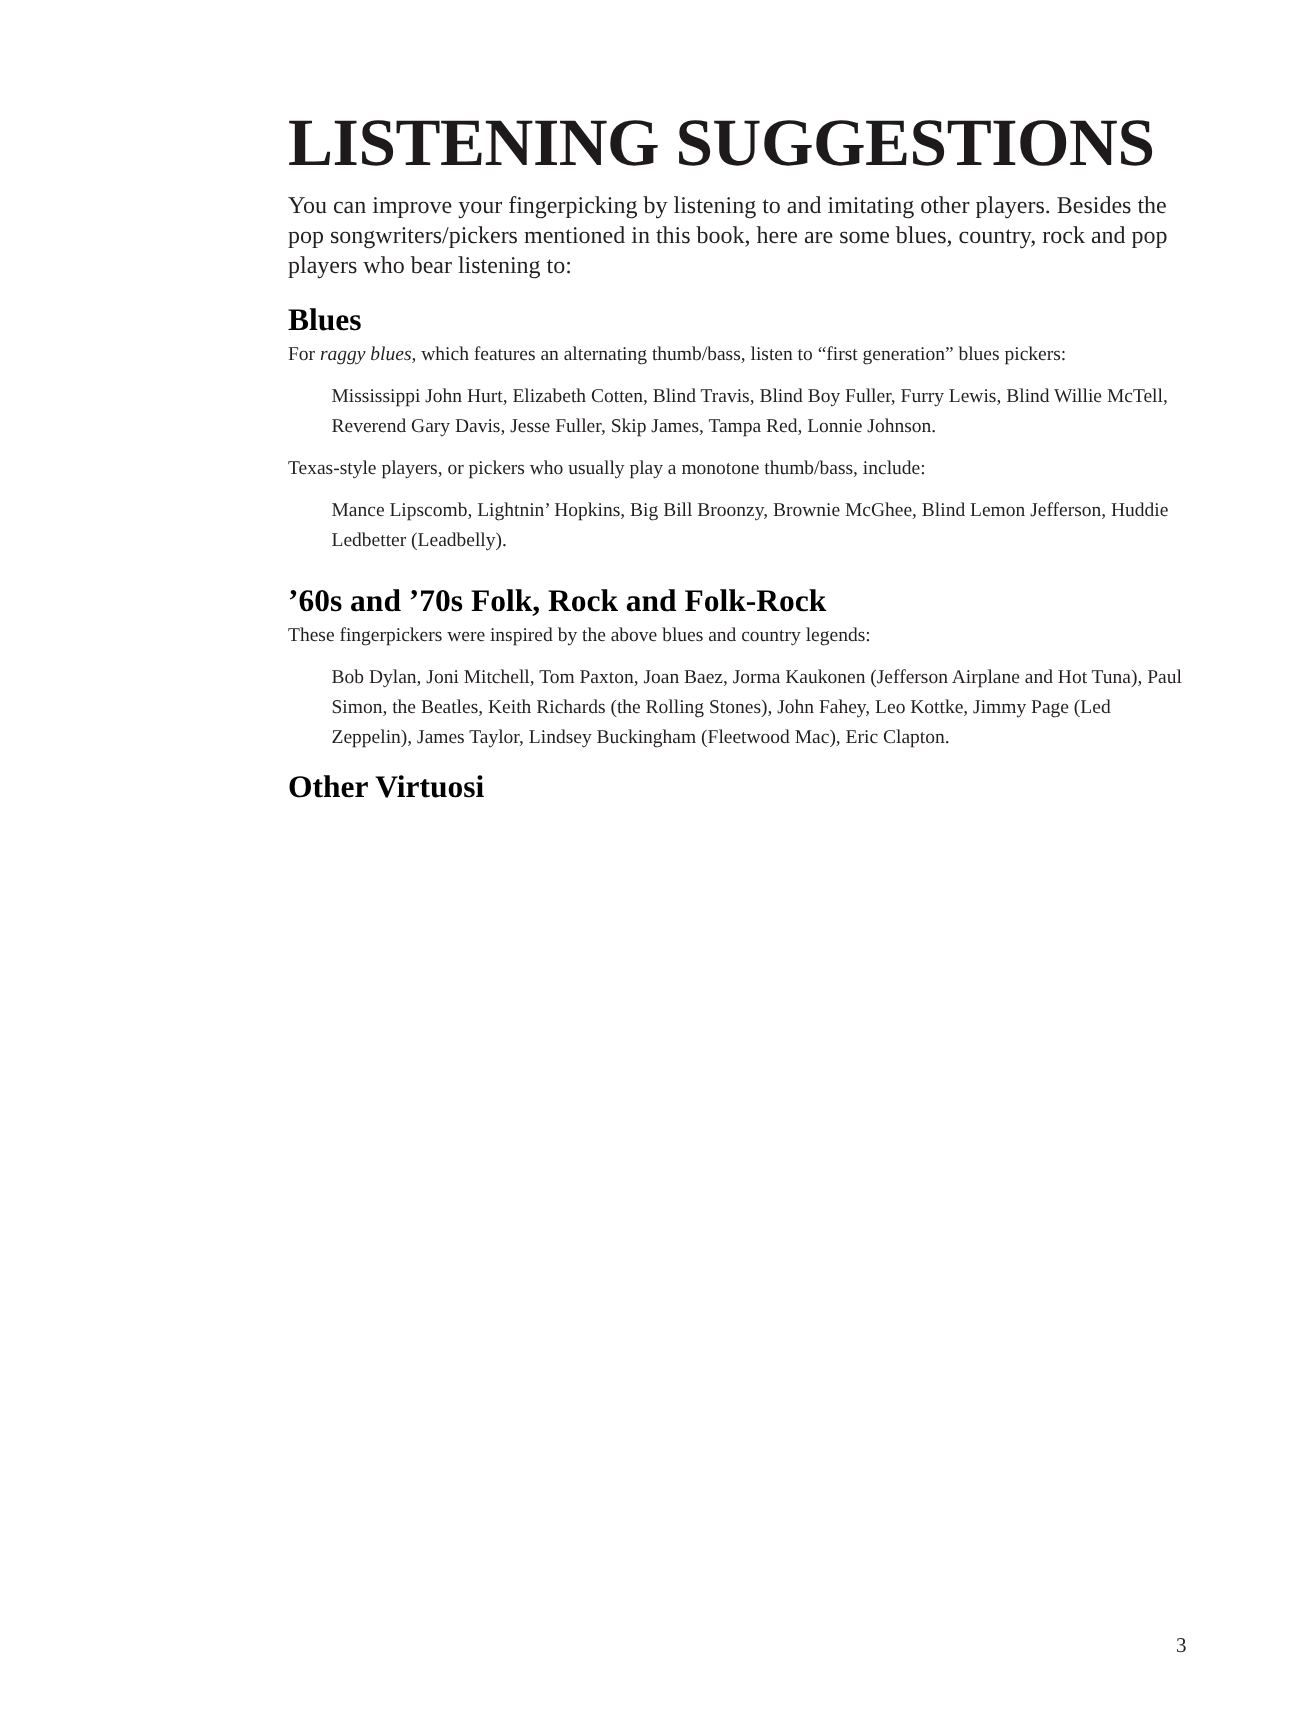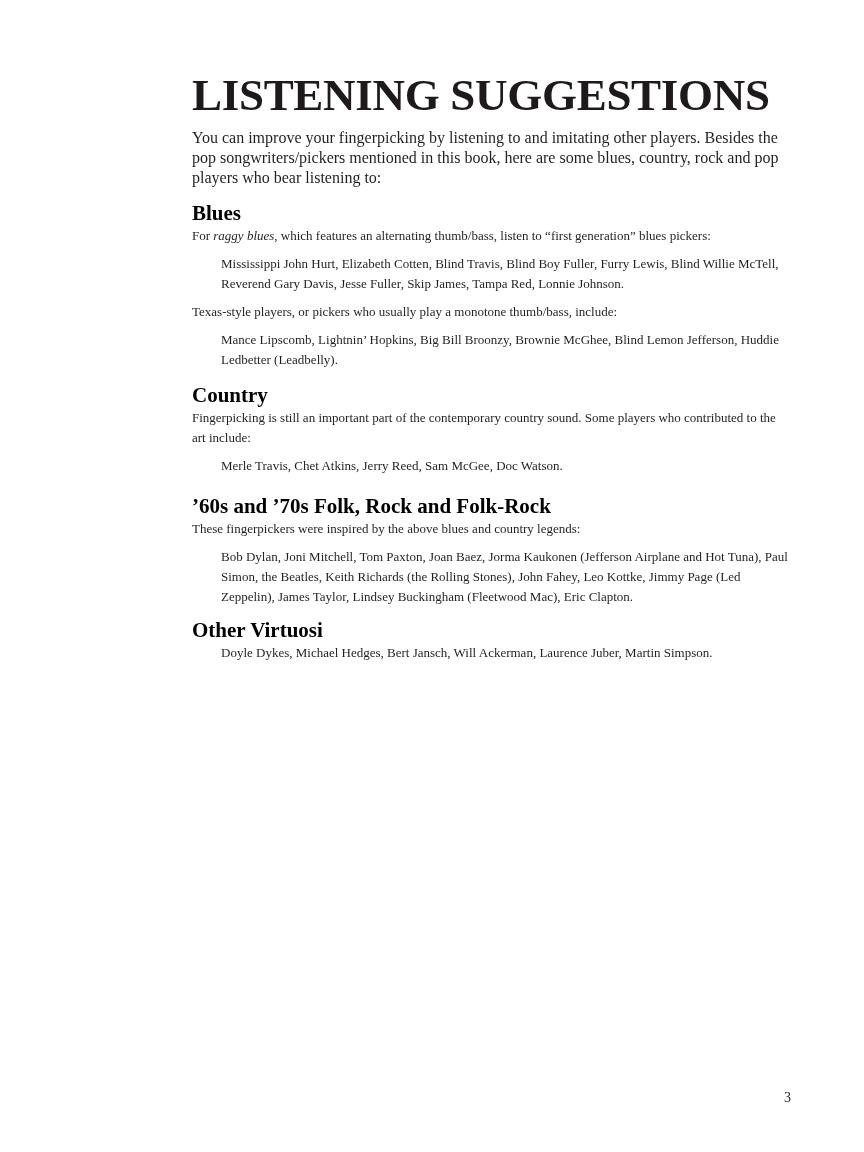--- a/index.html
+++ b/index.html
@@ -39,31 +39,25 @@
   <p class="intro">You can improve your fingerpicking by listening to and imitating other players. Besides the pop songwriters/pickers mentioned in this book, here are some blues, country, rock and pop players who bear listening to:</p>
 
   <section id="sec-blues">
     <h2 class="h2">Blues</h2>
     <p class="p"><span>For </span><em>raggy blues</em><span>, which features an alternating thumb/bass, listen to “first generation” blues pickers:</span></p>
     <p class="p indent gap-s">Mississippi John Hurt, Elizabeth Cotten, Blind Travis, Blind Boy Fuller, Furry Lewis, Blind Willie McTell, Reverend Gary Davis, Jesse Fuller, Skip James, Tampa Red, Lonnie Johnson.</p>
     <p class="p gap-s">Texas-style players, or pickers who usually play a monotone thumb/bass, include:</p>
     <p class="p indent gap-s">Mance Lipscomb, Lightnin’ Hopkins, Big Bill Broonzy, Brownie McGhee, Blind Lemon Jefferson, Huddie Ledbetter (Leadbelly).</p>
   </section>
 
-  <section id="sec-country">
-    <h2 class="h2">Country</h2>
-    <p class="p">Fingerpicking is still an important part of the contemporary country sound. Some players who contributed to the art include:</p>
-    <p class="p indent gap-s">Merle Travis, Chet Atkins, Jerry Reed, Sam McGee, Doc Watson.</p>
-  </section>
 
   <section id="sec-folk">
     <h2 class="h2">’60s and ’70s Folk, Rock and Folk-Rock</h2>
     <p class="p">These fingerpickers were inspired by the above blues and country legends:</p>
     <p class="p indent gap-s">Bob Dylan, Joni Mitchell, Tom Paxton, Joan Baez, Jorma Kaukonen (Jefferson Airplane and Hot Tuna), Paul Simon, the Beatles, Keith Richards (the Rolling Stones), John Fahey, Leo Kottke, Jimmy Page (Led Zeppelin), James Taylor, Lindsey Buckingham (Fleetwood Mac), Eric Clapton.</p>
   </section>
 
   <section id="sec-virtuosi">
     <h2 class="h2">Other Virtuosi</h2>
-    <p class="p indent">Doyle Dykes, Michael Hedges, Bert Jansch, Will Ackerman, Laurence Juber, Martin Simpson.</p>
   </section>
 </div>
 
 <div class="pagenum">3</div>
 
 </body></html>

